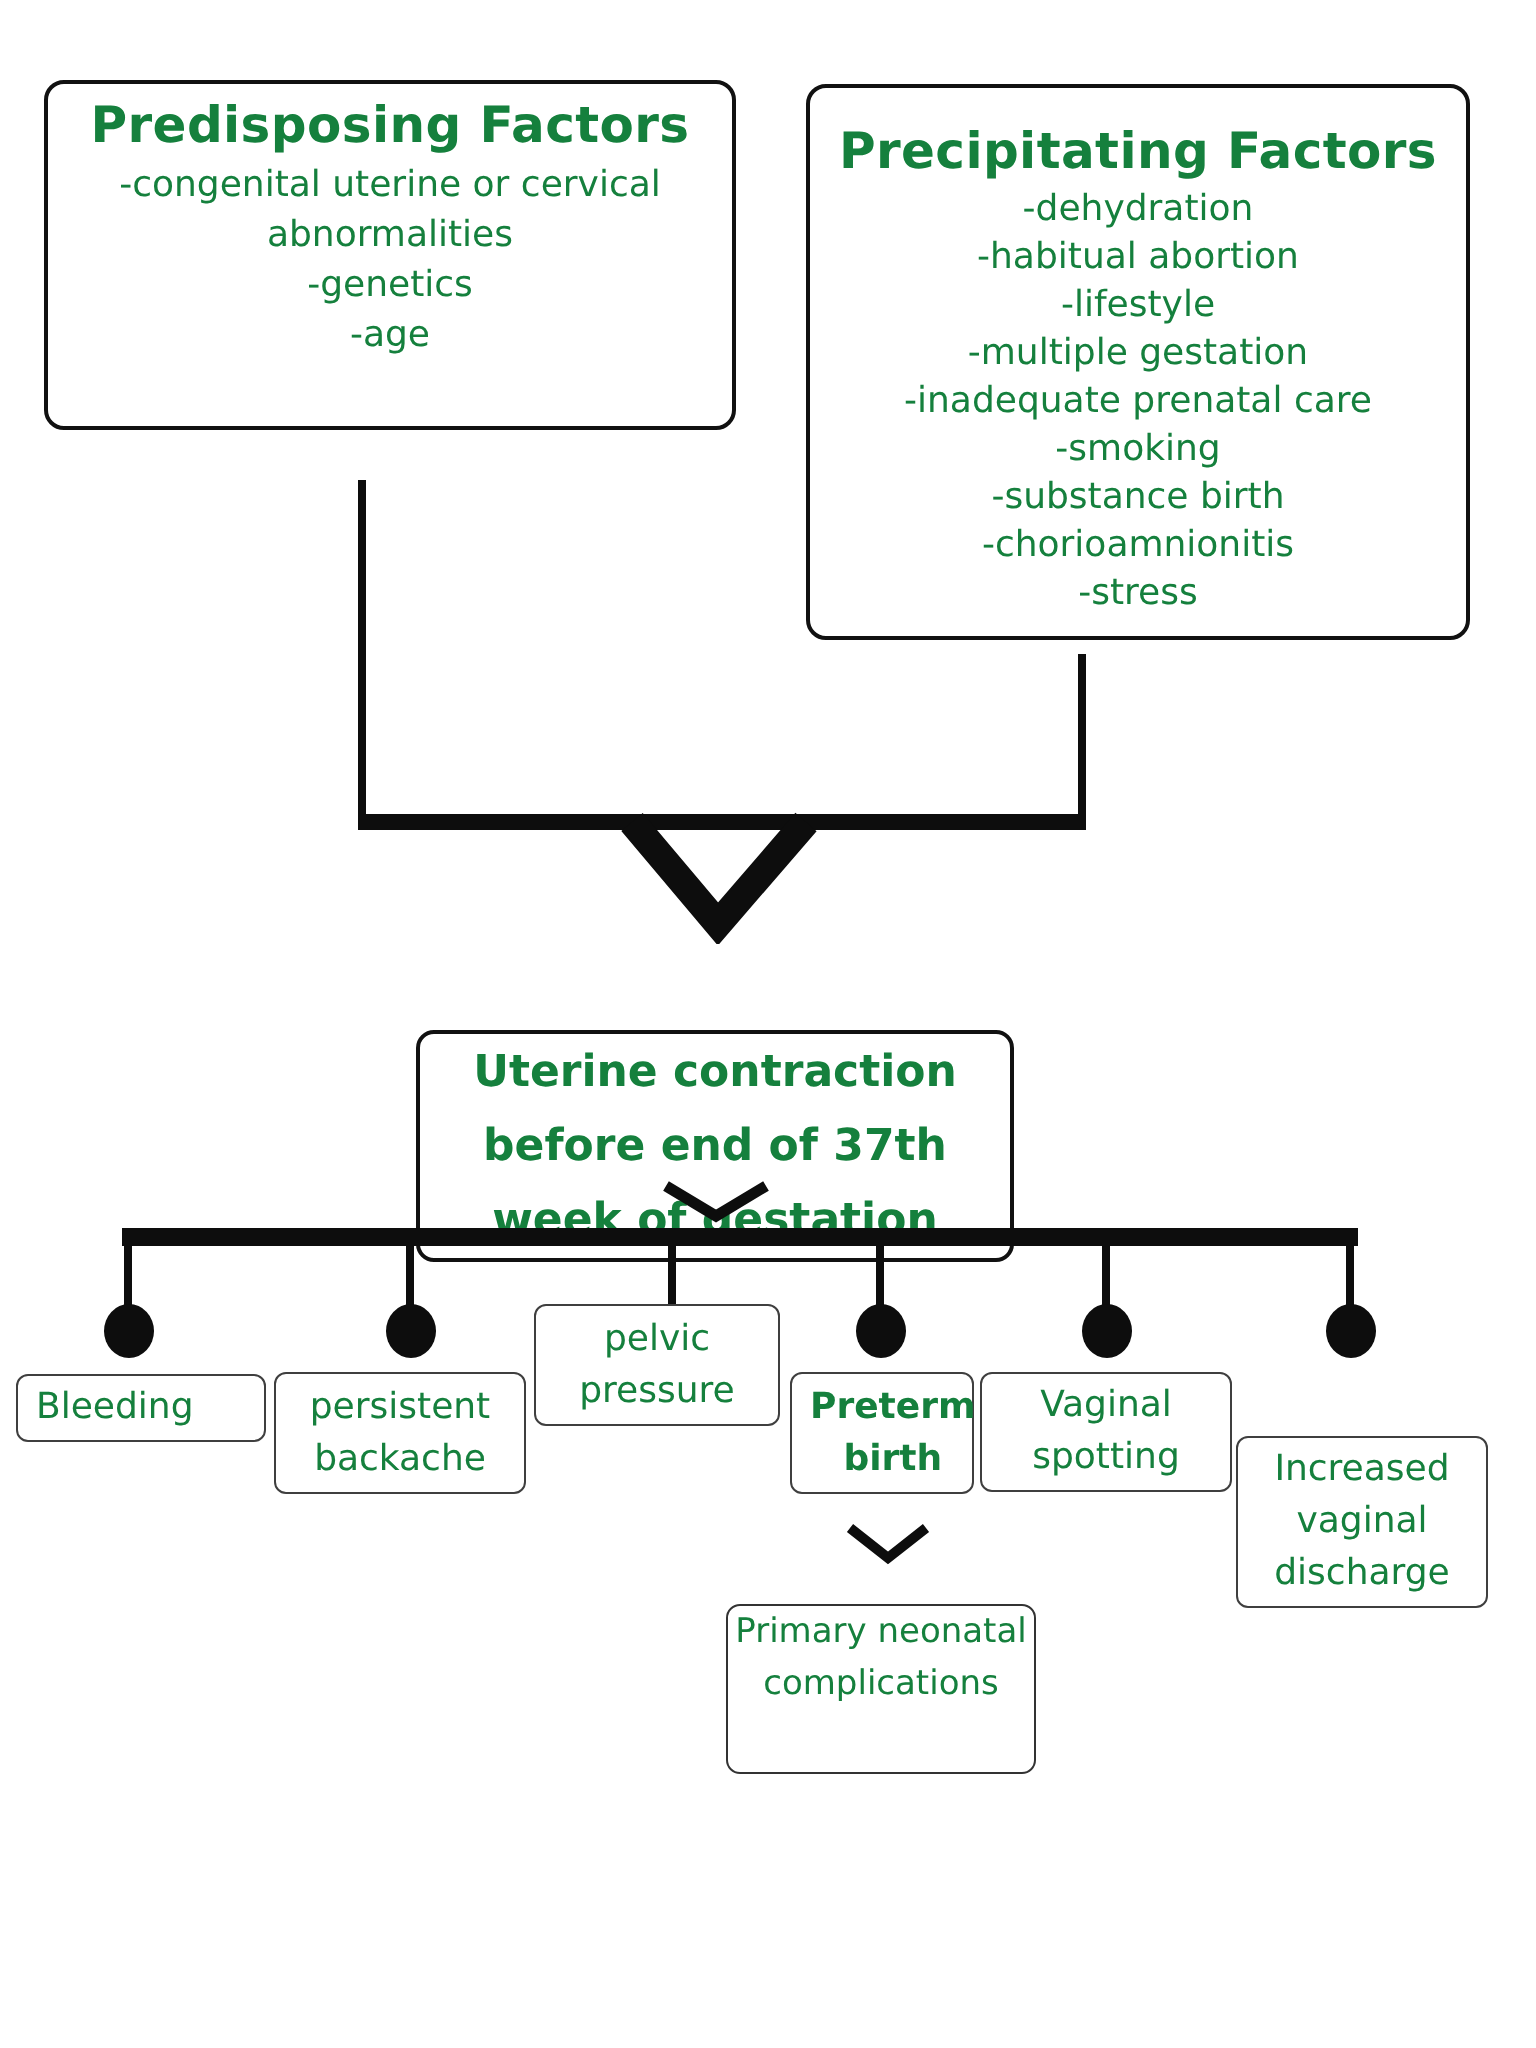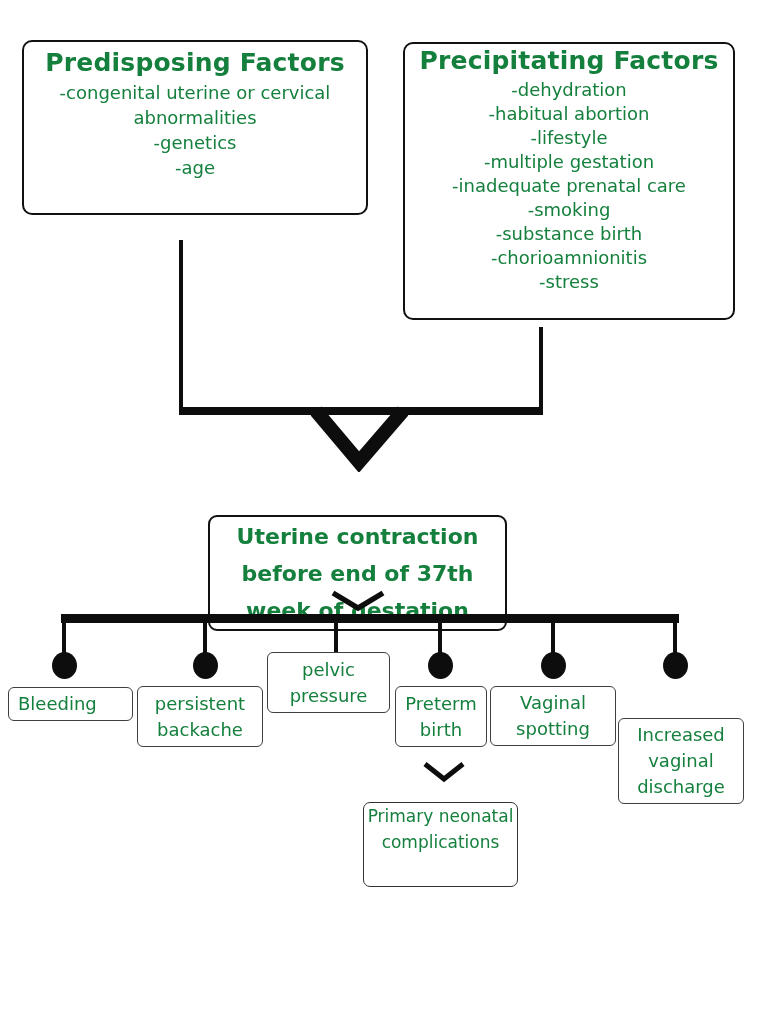--- a/index.html
+++ b/index.html
@@ -16,21 +16,21 @@
   
   .factor-box {
     position: absolute;
     background: #ffffff;
     border: 2.5px solid #111111;
     border-radius: 10px;
     box-sizing: border-box;
     text-align: center;
   }
   #predisposing-box { left: 22px; top: 40px; width: 346px; height: 175px; padding-top: 4px; }
-  #precipitating-box { left: 403px; top: 42px; width: 332px; height: 278px; padding-top: 0; }
+  #precipitating-box { left: 403px; top: 42px; width: 332px; height: 278px; padding-top: 15px; }
   .factor-title {
     font-size: 25px;
     font-weight: bold;
     line-height: 34px;
     letter-spacing: 0.2px;
     white-space: nowrap;
   }
   .factor-items { font-size: 18px; }
   #predisposing-box .factor-item { line-height: 25px; }
   #precipitating-box .factor-item { line-height: 24px; }
@@ -75,21 +75,21 @@
     border-radius: 6px;
     box-sizing: border-box;
     display: flex; align-items: center; justify-content: flex-start;
     text-align: center;
     font-size: 18px; line-height: 26px;
     padding: 2px 9px;
   }
   #symptom-bleeding   { left: 8px;   top: 687px; width: 125px; height: 34px; }
   #symptom-backache   { left: 137px; top: 686px; width: 126px; height: 61px; }
   #symptom-pelvic     { left: 267px; top: 652px; width: 123px; height: 61px; }
-  #symptom-preterm    { left: 395px; top: 686px; width: 92px;  height: 61px; font-weight: normal; }
+  #symptom-preterm    { left: 395px; top: 686px; width: 92px;  height: 61px; font-weight: bold; }
   #symptom-vaginal    { left: 490px; top: 686px; width: 126px; height: 60px; }
   #symptom-discharge  { left: 618px; top: 702px; width: 126px; height: 86px; margin-top: 16px; }
 
   
   #complication-box {
     position: absolute;
     left: 363px; top: 802px; width: 155px; height: 85px;
     background: #ffffff;
     border: 1.5px solid #333333;
     border-radius: 7px;

